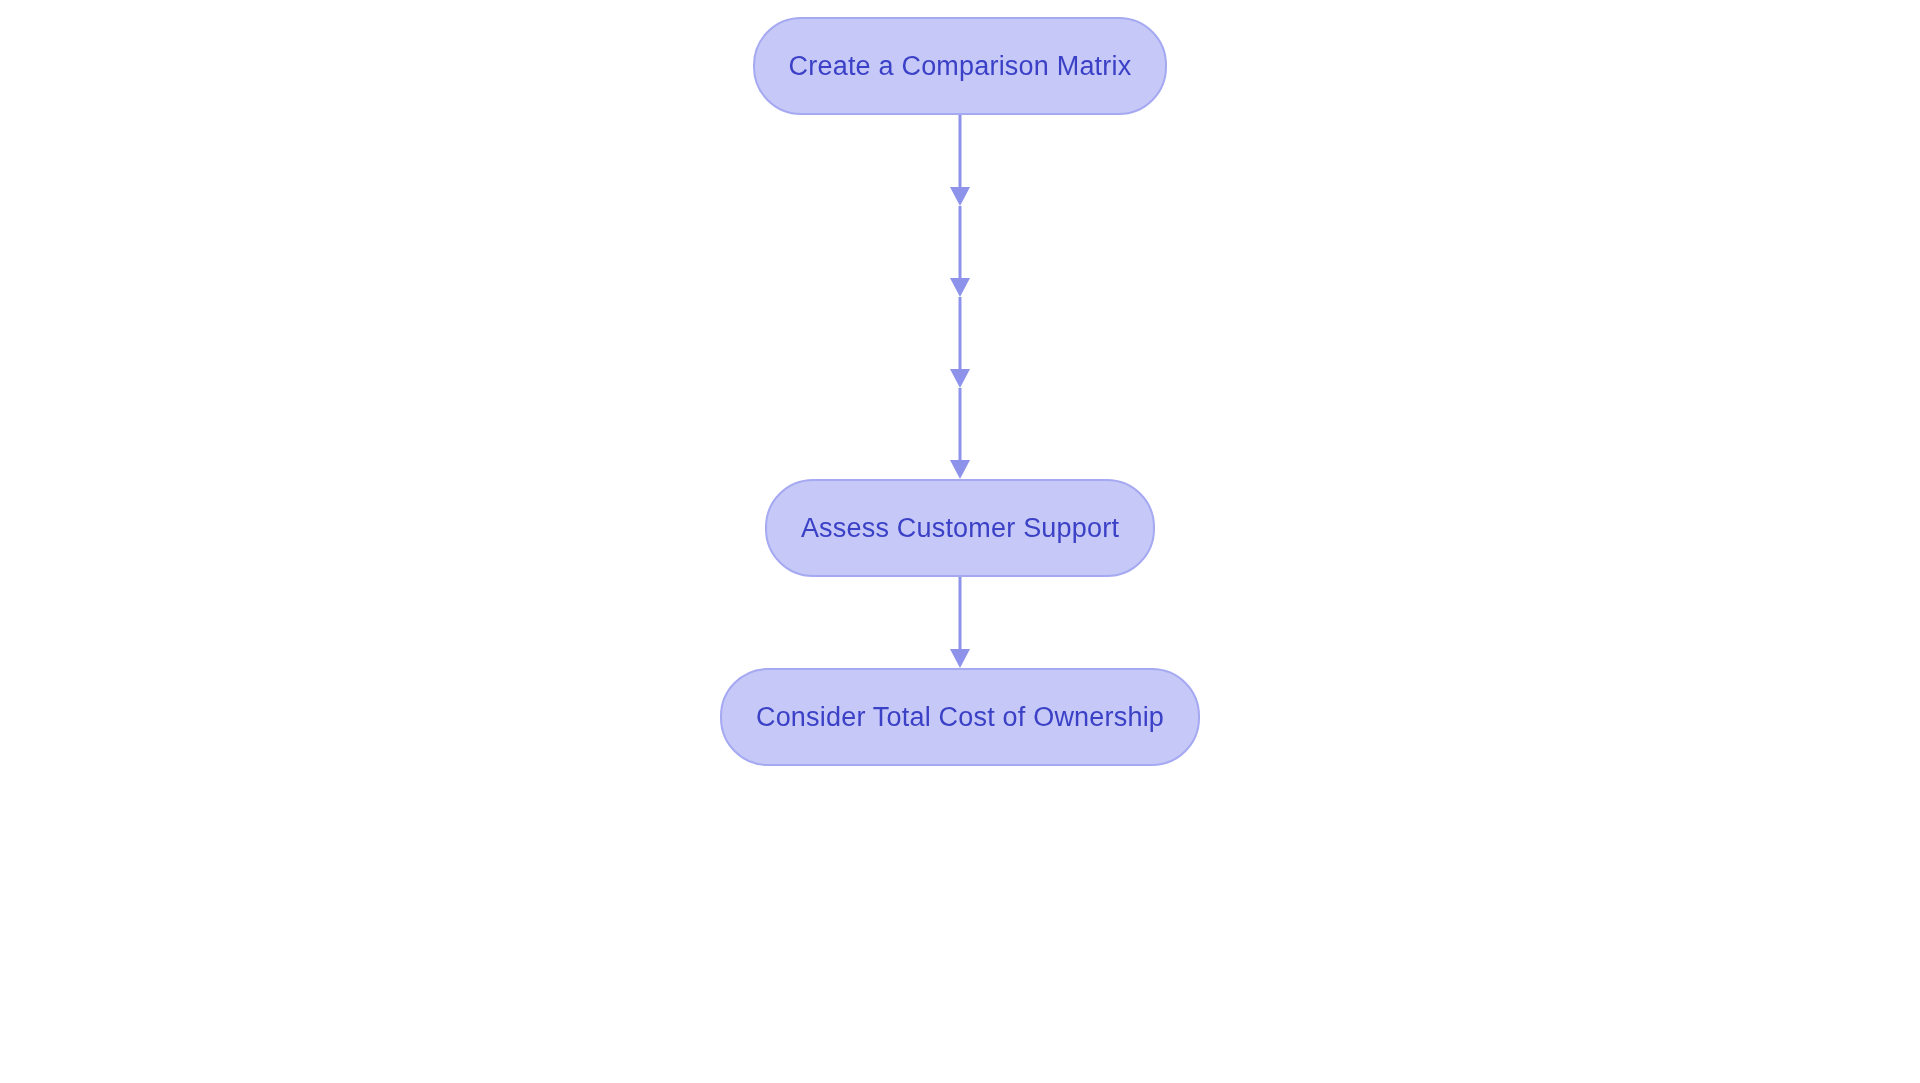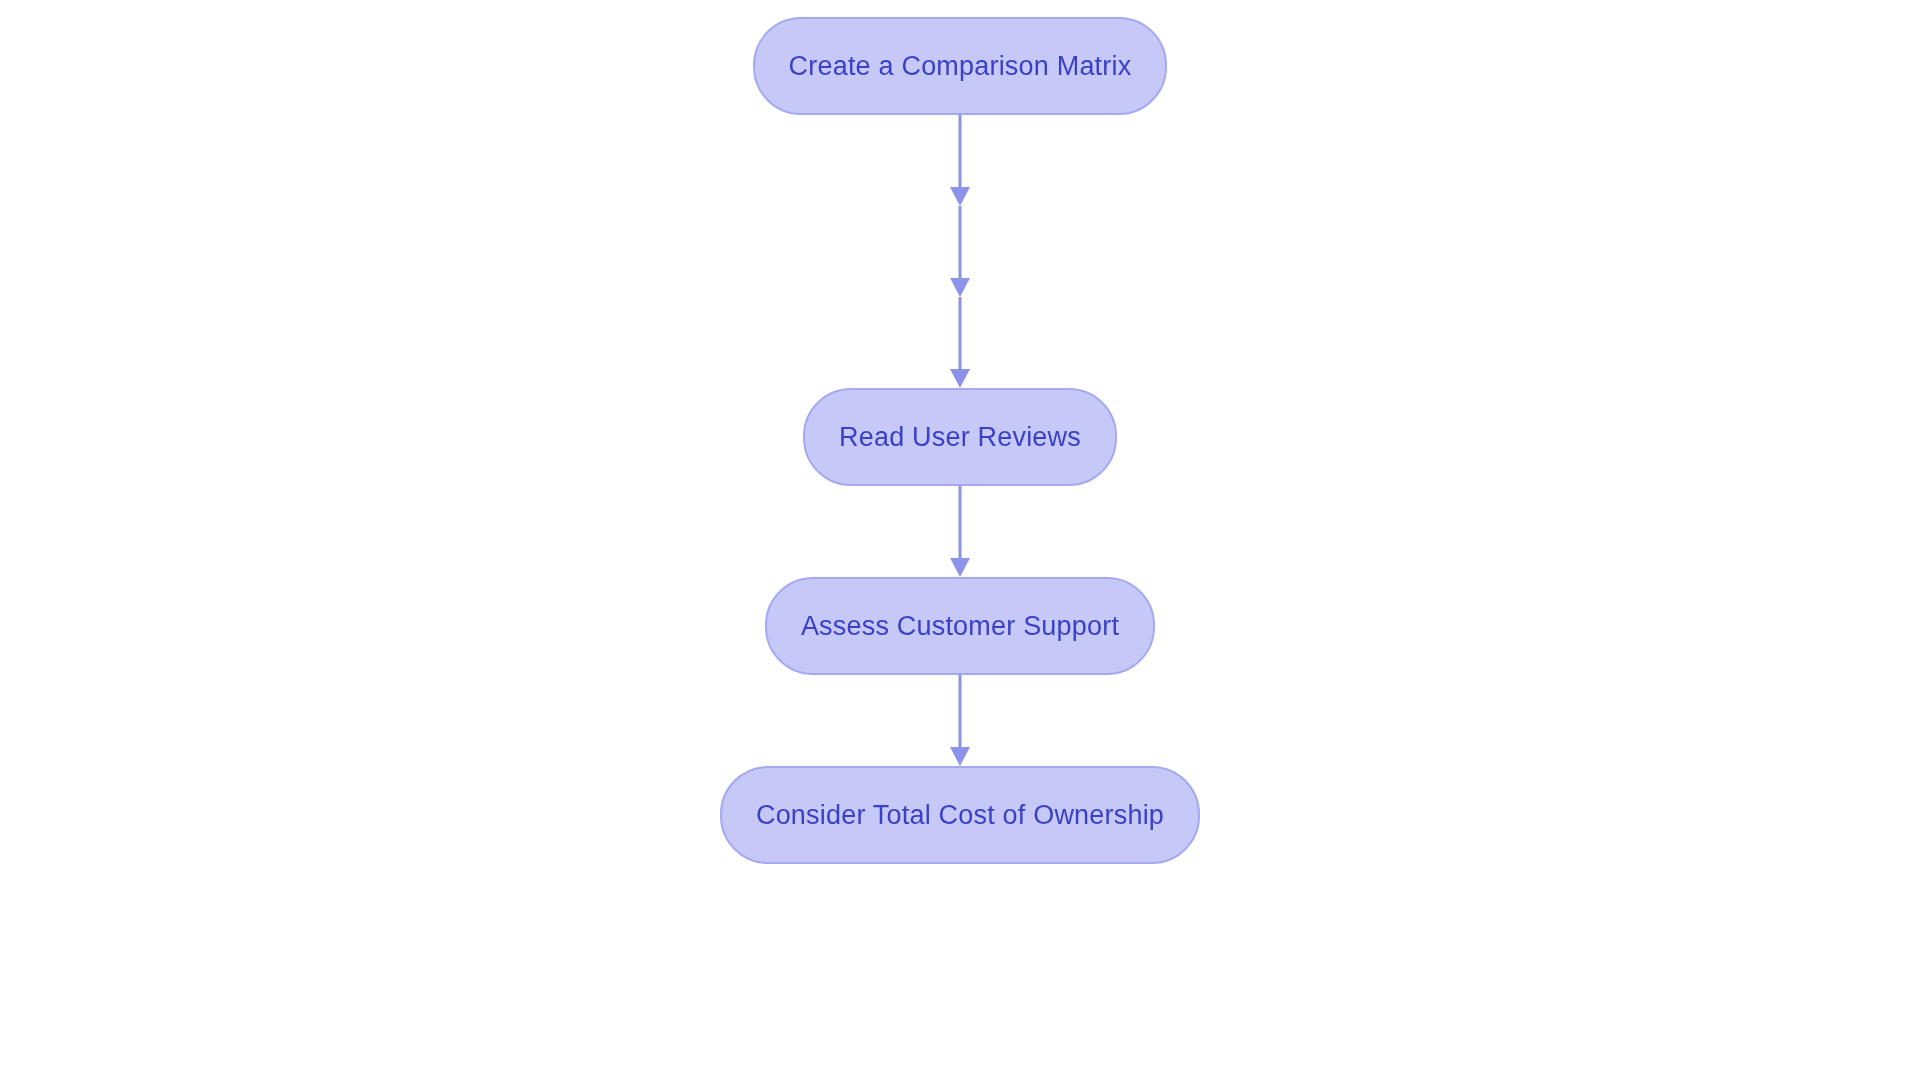--- a/index.html
+++ b/index.html
@@ -96,23 +96,20 @@
     <div class="stem"></div>
     <div class="head"></div>
   </div>
 
 
   <div class="flow-arrow">
     <div class="stem"></div>
     <div class="head"></div>
   </div>
 
-  <div class="flow-node">
-    <span class="node-label">Read User Reviews</span>
-  </div>
 
   <div class="flow-arrow">
     <div class="stem"></div>
     <div class="head"></div>
   </div>
 
   <div class="flow-node">
     <span class="node-label">Assess Customer Support</span>
   </div>
 

